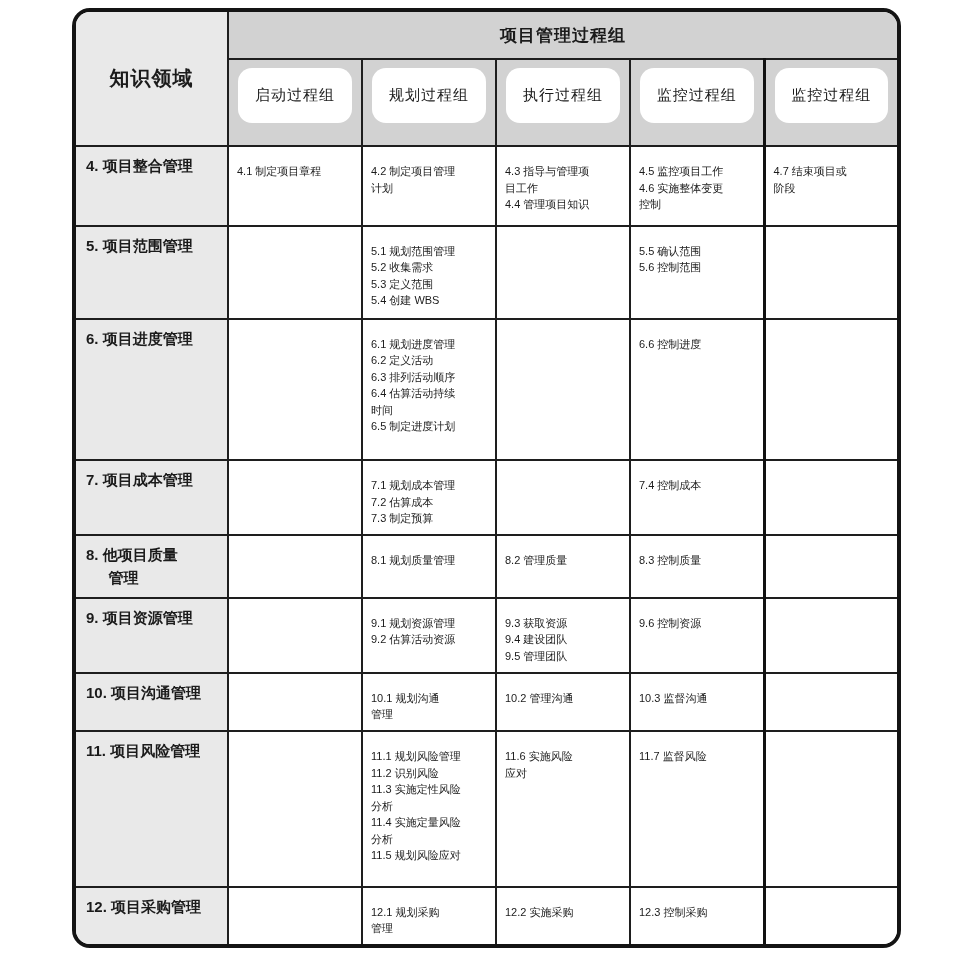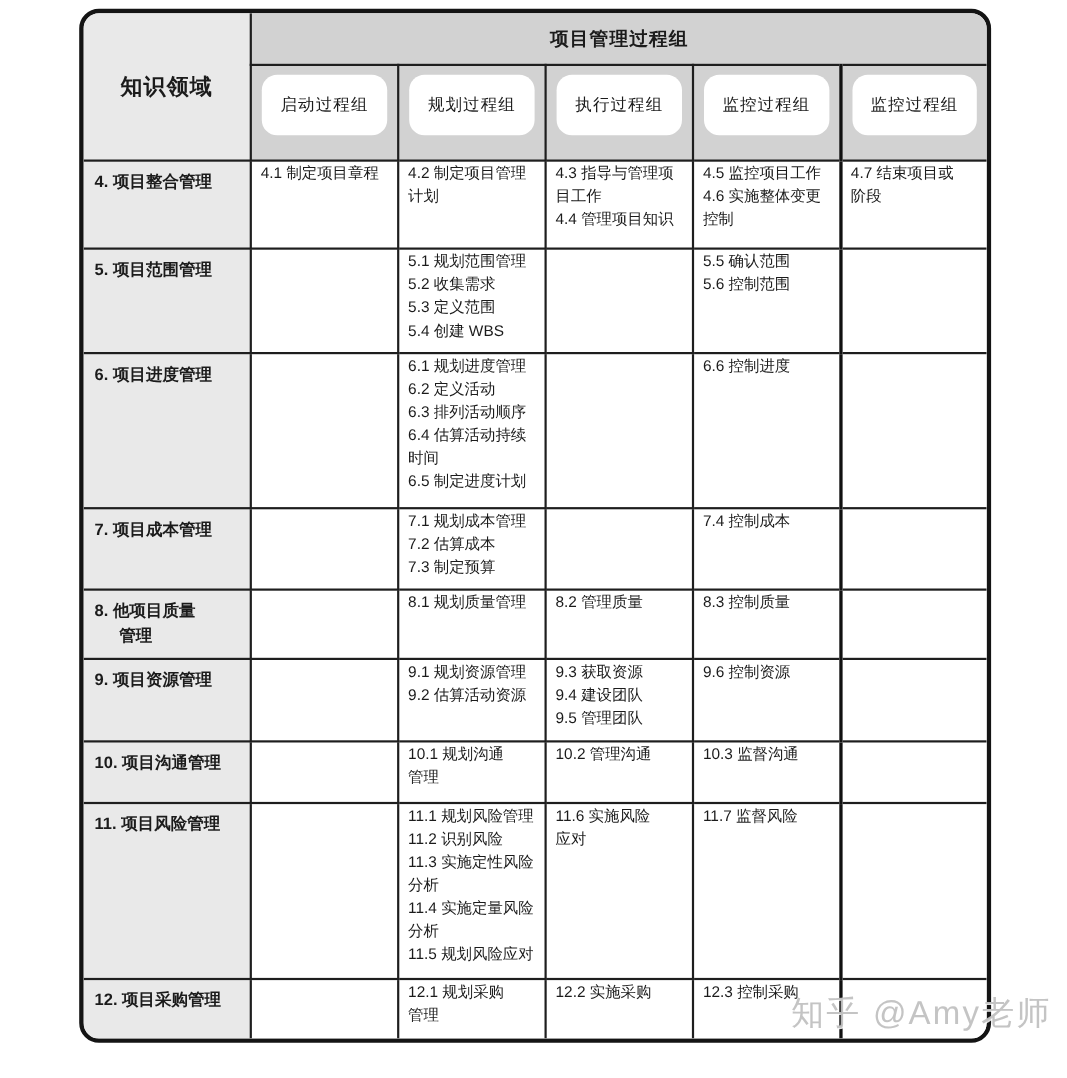--- a/index.html
+++ b/index.html
@@ -34,22 +34,22 @@
     display:flex; align-items:center; justify-content:center;
     font-size:15px; font-weight:normal; letter-spacing:1px;
   }
 
   .area {
     background:#e9e9e9; font-weight:bold; font-size:15px; line-height:1.5;
     padding:8px 6px 6px calc(10px + 1.5em); text-indent:-1.5em;
     white-space:pre-line;
   }
   .cell {
-    background:#ffffff; font-size:14px; line-height:1.5;
-    padding:0 4px 6px 8px; white-space:pre-line;
+    background:#ffffff; font-size:11px; line-height:1.5;
+    padding:16px 4px 6px 8px; white-space:pre-line;
   }
 
   tbody tr:nth-child(1){ height:78px;margin-top:22px; }
   tbody tr:nth-child(2){ height:91px; }
   tbody tr:nth-child(3){ height:138px; }
   tbody tr:nth-child(4){ height:72px; }
   tbody tr:nth-child(5){ height:54px; }
   tbody tr:nth-child(6){ height:73px; }
   tbody tr:nth-child(7){ height:55px; }
   tbody tr:nth-child(8){ height:152px; }
@@ -199,14 +199,13 @@
 管理</td>
           <td class="cell">12.2 实施采购</td>
           <td class="cell">12.3 控制采购</td>
           <td class="cell thick-left"></td>
         </tr>
 
       </tbody>
     </table>
   </div>
 
-  <div class="watermark">知乎 @Amy老师</div>
 </div>
 
 </body></html>

